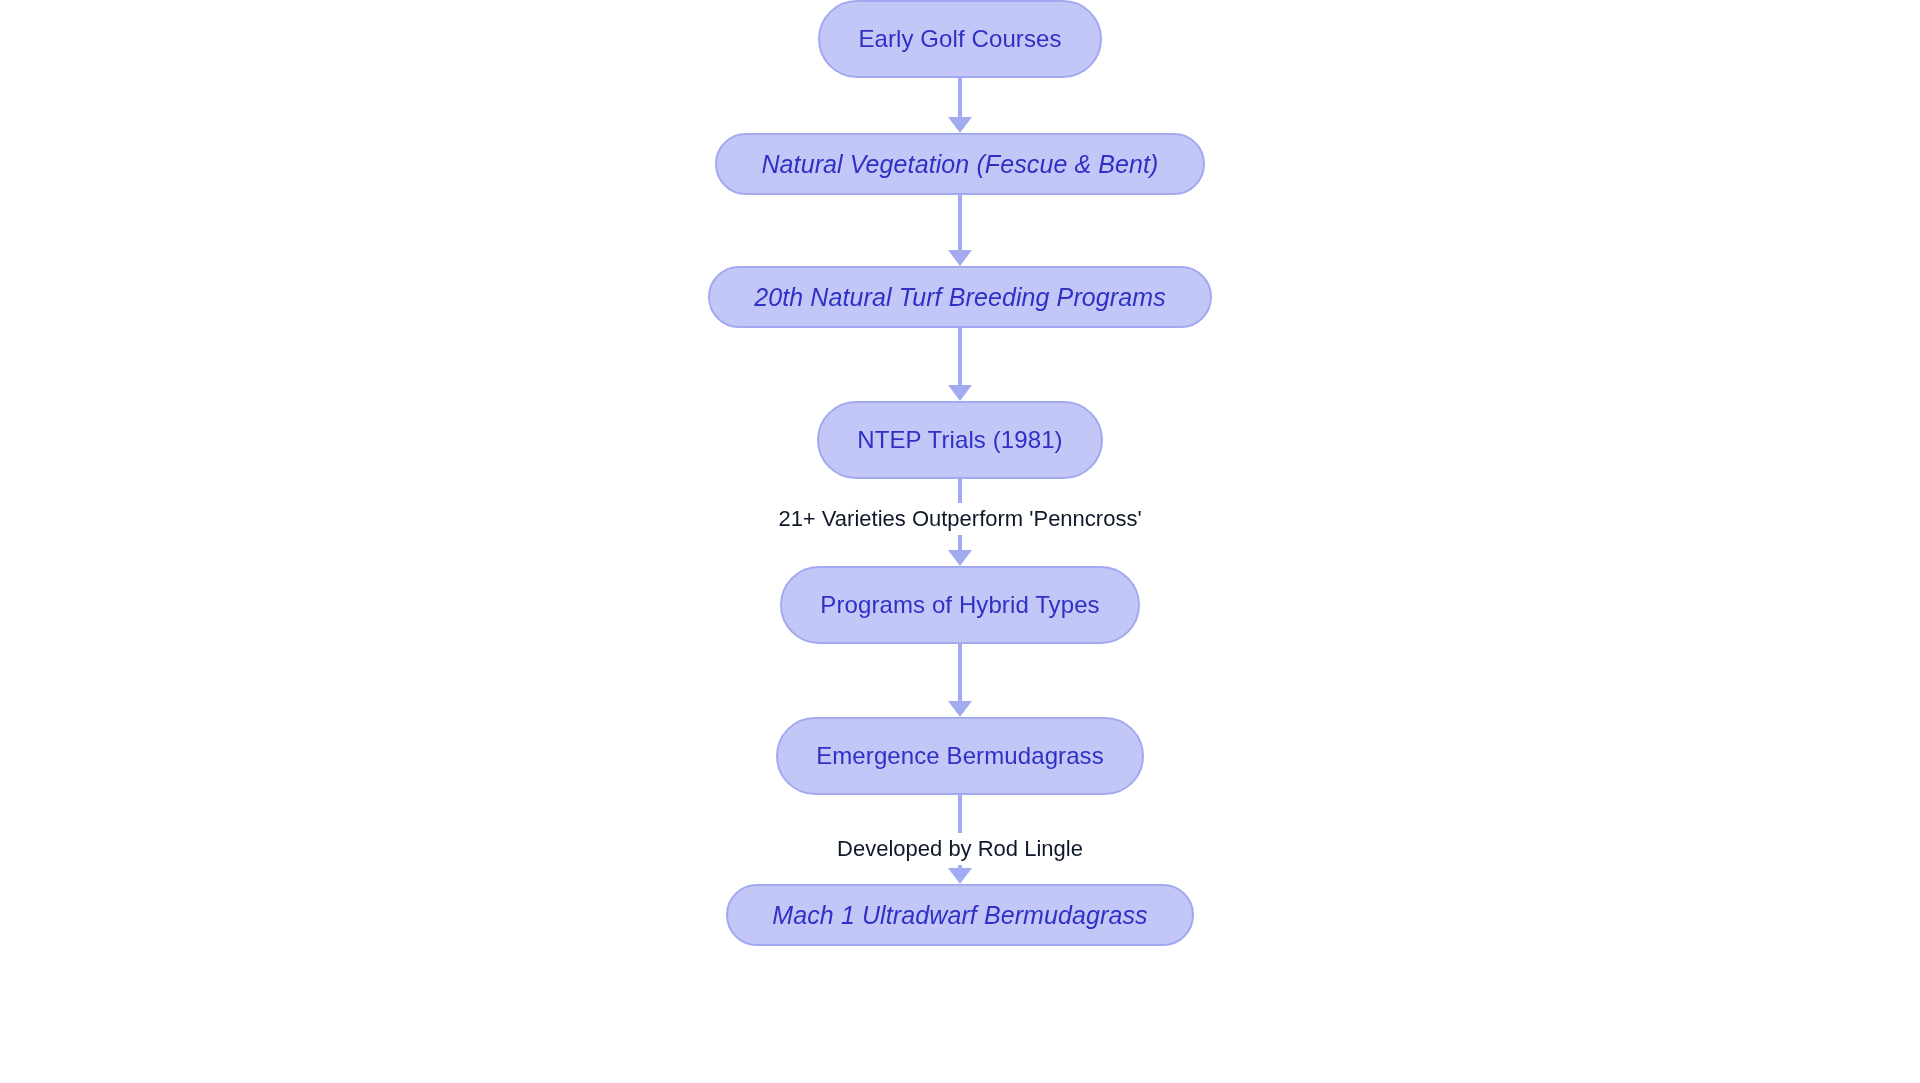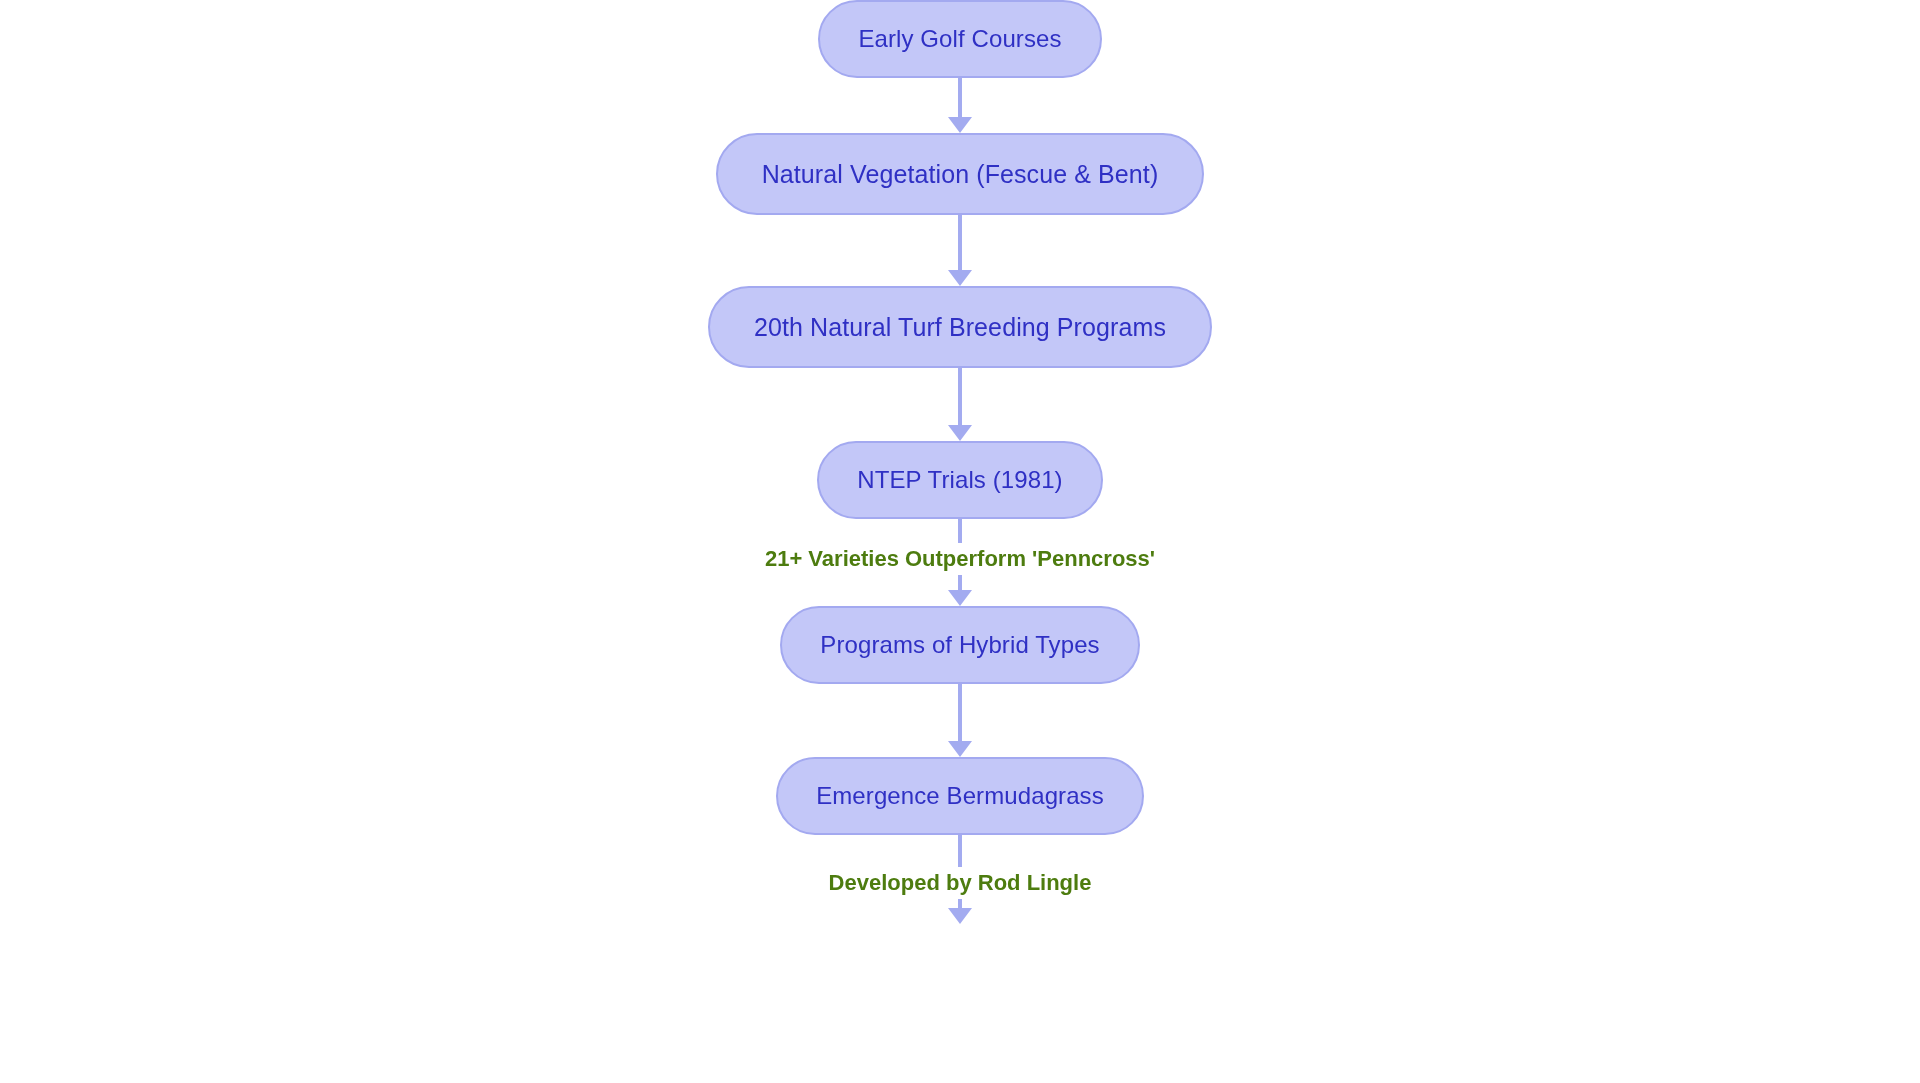--- a/index.html
+++ b/index.html
@@ -44,21 +44,21 @@
     justify-content: center;
     text-align: center;
     white-space: nowrap;
     font-size: 24px;
     font-weight: 400;
     letter-spacing: 0.1px;
     padding: 0 38px;
     height: 78px;
     flex: 0 0 auto;
   }
-  .node.n-big   { height: 82px; font-size: 25px; padding: 16px 44px; }
+  .node.n-big   { height: 62px; font-size: 25px; padding: 16px 44px; font-style: italic; }
 
   
   .connector {
     position: relative;
     width: 100%;
     display: flex;
     flex-direction: column;
     align-items: center;
     justify-content: flex-start;
     flex: 0 0 auto;
@@ -75,36 +75,35 @@
     border-right: 12px solid transparent;
     border-top: 16px solid #a3abf0;
     flex: 0 0 auto;
     margin-top: -1px;
   }
   .conn-label {
     position: absolute;
     left: 50%;
     transform: translateX(-50%);
     background: #ffffff;
-    color: #4d7c0f;
+    color: #0f172a;
     font-size: 22px;
     white-space: nowrap;
     padding: 2px 10px;
     line-height: 1.25;
-    font-weight: bold;
   }
 
   
   .conn-s  .conn-line { height: 40px; }
   .conn-m  .conn-line { height: 56px; }
   .conn-l  .conn-line { height: 58px; }
   .conn-lbl .conn-line { height: 72px; }
   .conn-lbl .conn-label { top: 24px; }
   .conn-lbl2 .conn-line { height: 74px; }
-  .conn-lbl2 .conn-label { top: 32px; }
+  .conn-lbl2 .conn-label { top: 38px; }
 </style>
 </head>
 <body>
 
 <div id="flowchart-canvas">
   <div class="flow-column">
 
     <div class="node">
       <span>Early Golf Courses</span>
     </div>
@@ -154,15 +153,18 @@
     <div class="node">
       <span>Emergence Bermudagrass</span>
     </div>
 
     <div class="connector conn-lbl2">
       <div class="conn-line"></div>
       <div class="conn-arrow"></div>
       <div class="conn-label">Developed by Rod Lingle</div>
     </div>
 
+    <div class="node n-big">
+      <span>Mach 1 Ultradwarf Bermudagrass</span>
+    </div>
 
   </div>
 </div>
 
 </body></html>

